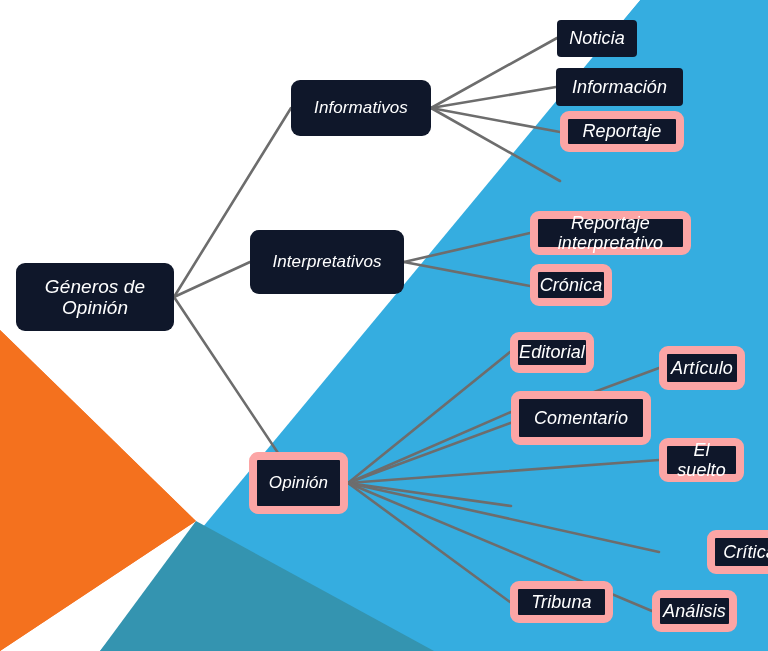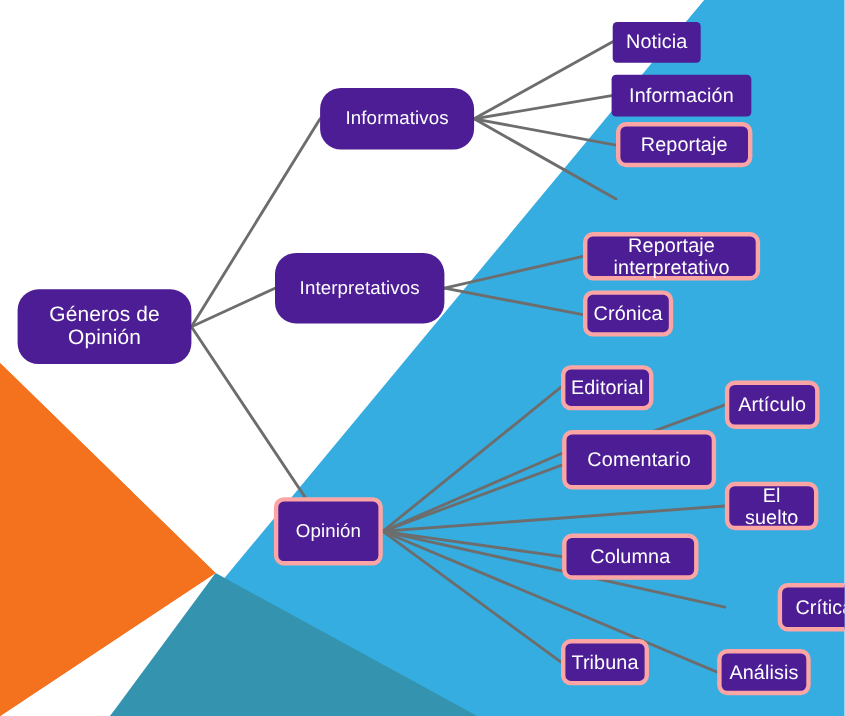--- a/index.html
+++ b/index.html
@@ -38,33 +38,34 @@
   }
   
   .node {
     position: absolute;
     box-sizing: border-box;
     display: flex;
     align-items: center;
     justify-content: center;
     text-align: center;
     color: #ffffff;
-    background: #4c1d95;
+    background: #0f172a;
     border-radius: 4px;
     line-height: 1.12;
     padding: 0 6px;
     white-space: pre-line;
     letter-spacing: 0.1px;
+    font-style: italic;
   }
   .node.outlined {
-    border: 4px solid #fca5a5;
+    border: 8px solid #fca5a5;
     border-radius: 9px;
   }
   .node.rnd {
-    border-radius: 19px;
+    border-radius: 9px;
   }
   .root {
     border-radius: 11px;
     font-size: 19px;
   }
   .lvl1 { font-size: 17px; }
   .lvl2 { font-size: 18px; }
 </style>
 </head>
 <body>
@@ -123,19 +124,18 @@
     <div class="node lvl2 outlined" style="left:530px;top:211px;width:161px;height:44px;">Reportaje
 interpretativo</div>
     <div class="node lvl2 outlined" style="left:530px;top:264px;width:82px;height:42px;">Crónica</div>
 
     <div class="node lvl1 outlined" style="left:249px;top:452px;width:99px;height:62px;">Opinión</div>
 
     <div class="node lvl2 outlined" style="left:510px;top:332px;width:84px;height:41px;">Editorial</div>
     <div class="node lvl2 outlined" style="left:659px;top:346px;width:86px;height:44px;">Artículo</div>
     <div class="node lvl2 outlined" style="left:511px;top:391px;width:140px;height:54px;">Comentario</div>
     <div class="node lvl2 outlined" style="left:659px;top:438px;width:85px;height:44px;">El suelto</div>
-    <div class="node lvl2 outlined" style="left:511px;top:485px;width:124px;height:42px;">Columna</div>
     <div class="node lvl2 outlined" style="left:659px;top:530px;width:85px;height:44px;margin-left:48px;">Crítica</div>
-    <div class="node lvl2 outlined" style="left:510px;top:581px;width:80px;height:42px;">Tribuna</div>
+    <div class="node lvl2 outlined" style="left:510px;top:581px;width:103px;height:42px;">Tribuna</div>
     <div class="node lvl2 outlined" style="left:652px;top:590px;width:85px;height:42px;text-align:right;">Análisis</div>
 
   </div>
 </div>
 
 </body></html>

